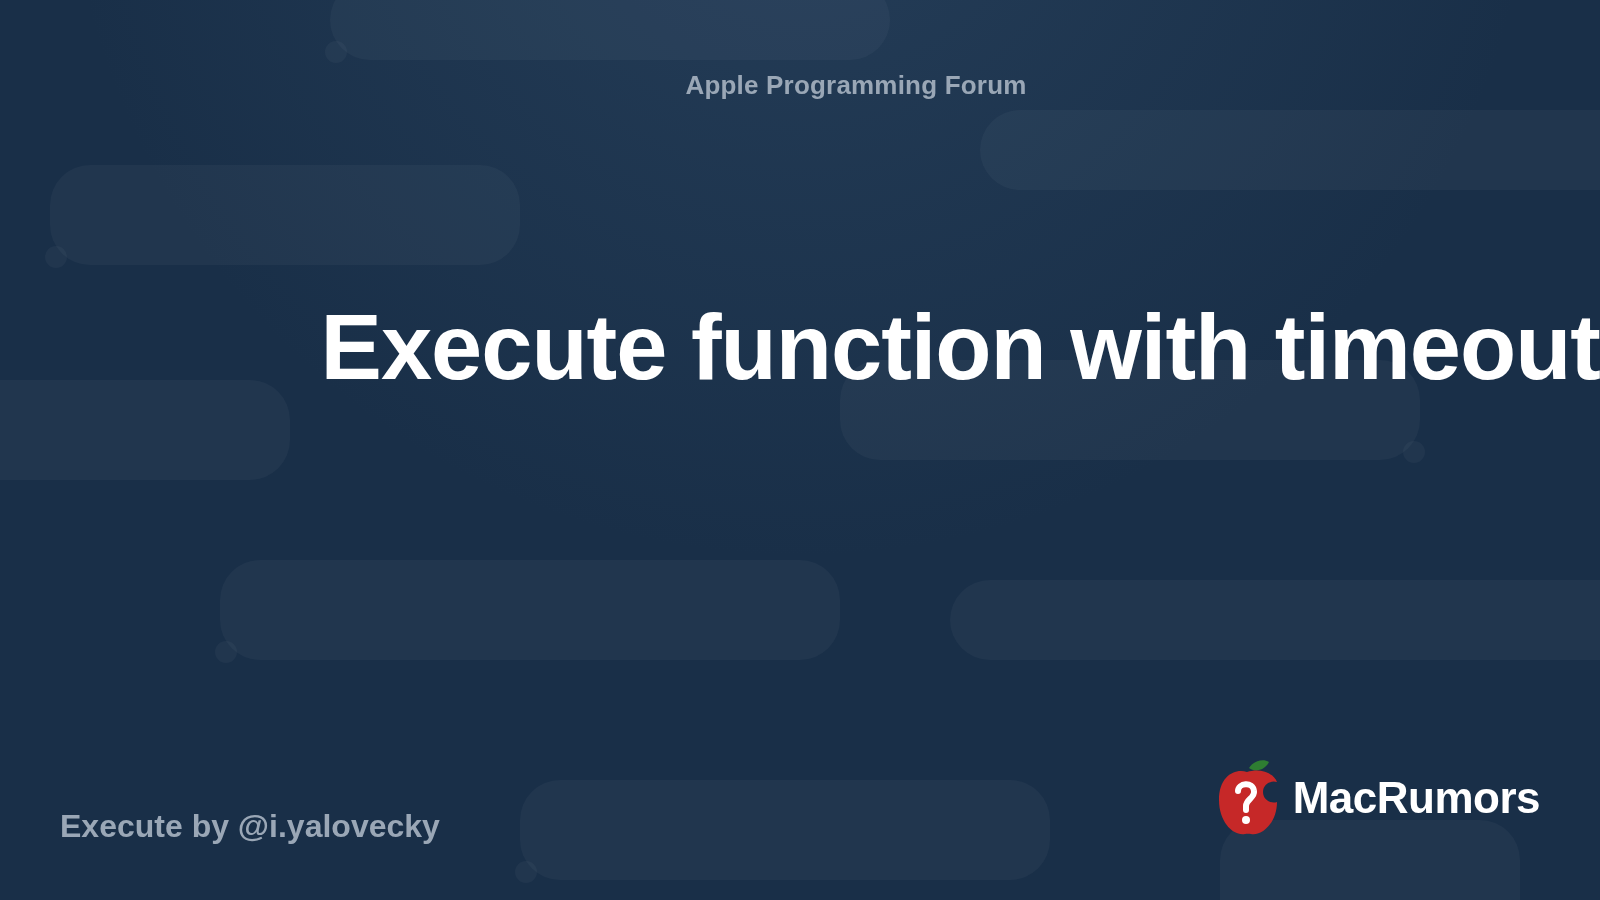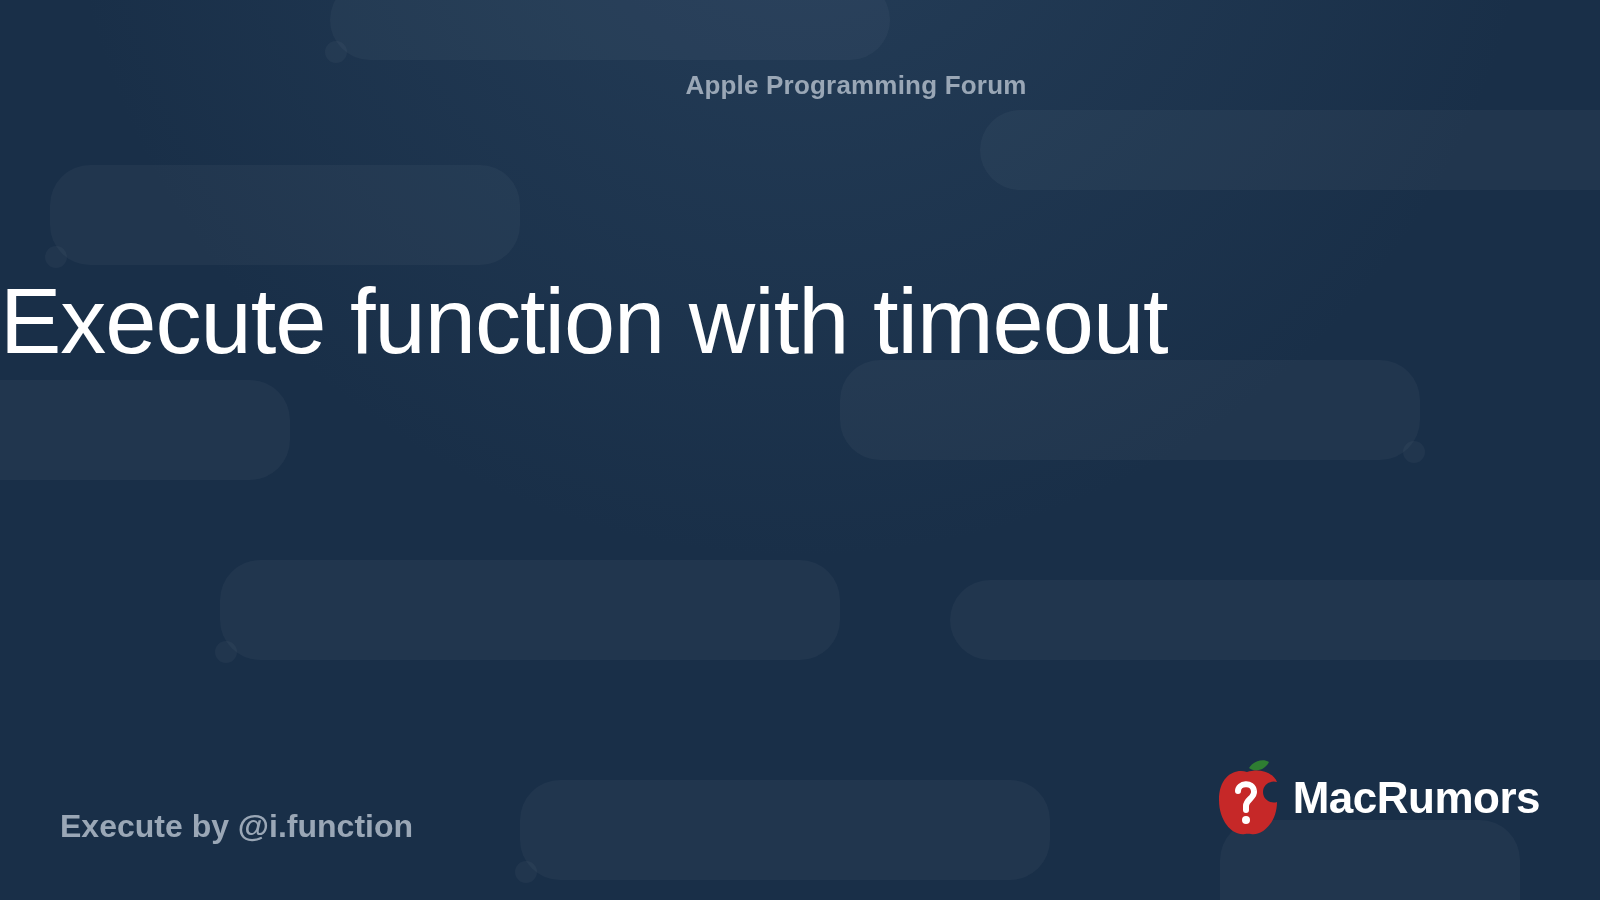--- a/index.html
+++ b/index.html
@@ -54,27 +54,27 @@
     text-align: center;
     color: #9aa7b6;
     font-size: 26px;
     font-weight: 600;
     letter-spacing: 0.2px;
     margin-left: 40px;
   }
 
   .title {
     position: absolute;
-    top: 266px;
+    top: 292px;
     left: 0;
     width: 100%;
-    text-align: left;
+    text-align: right;
     color: #ffffff;
     font-size: 92px;
-    font-weight: 400;
+    font-weight: 700;
     line-height: 1.2;
     letter-spacing: -1px;
   }
 
   .posted-by {
     position: absolute;
     left: 60px;
     bottom: 55px;
     color: #9aa7b6;
     font-size: 32px;
@@ -110,21 +110,21 @@
   <div class="bubble left  b6"></div>
   <div class="bubble right b7"></div>
   <div class="bubble left  b8"></div>
   <div class="bubble right b9"></div>
 
   <div class="forum-name">Apple Programming Forum</div>
 
   <h1 class="title">Execute function with timeout</h1>
 
   <div class="posted-by">
-    <span>Execute by </span><span>@i.function</span>
+    <span>Execute by </span><span>@i.yalovecky</span>
   </div>
 
   <div class="brand">
     <span>
       <svg width="72" height="80" viewBox="0 0 72 80">
 
         <path d="M38 10 C42 3, 52 0, 58 4 C54 12, 44 15, 38 10 Z" fill="#2e7d32"></path>
 
         <path d="M36 14
                  C24 10, 8 18, 8 42

